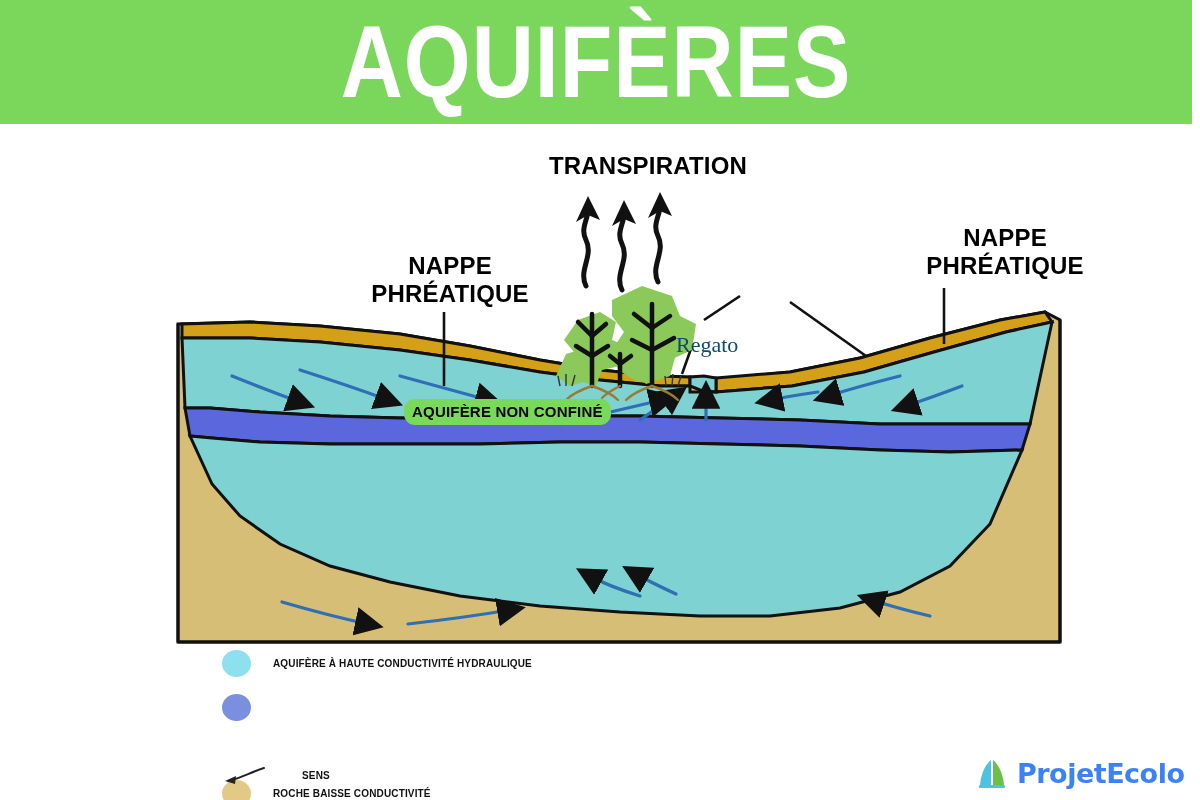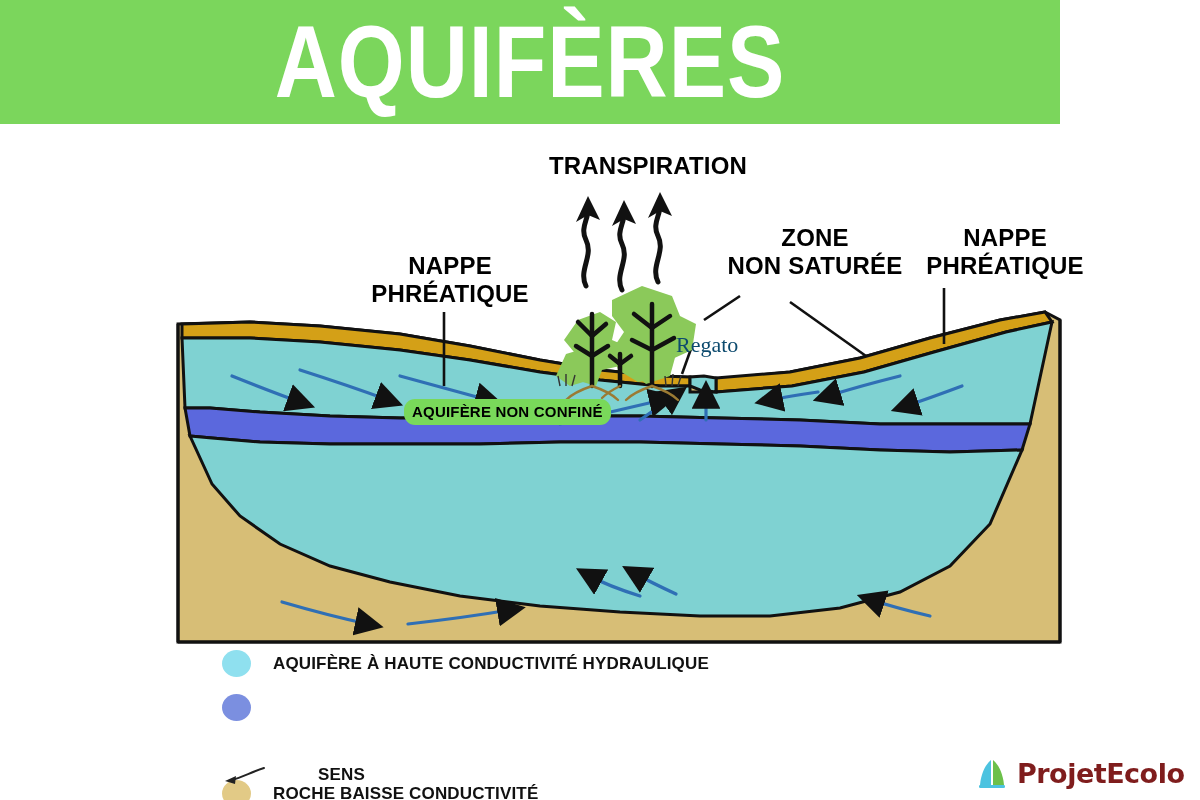--- a/index.html
+++ b/index.html
@@ -8,21 +8,21 @@
     width:1200px; height:800px;
     background:#ffffff;
     font-family:"Liberation Sans", sans-serif;
     overflow:hidden;
     position:relative;
   }
 
   
   #header {
     position:absolute; left:0; top:0;
-    width:1060px; height:124px;
+    width:1192px; height:124px;
     background:#7bd65c;
     display:flex; align-items:center; justify-content:center;
   }
   #header-title {
     color:#ffffff;
     font-size:86px;
     font-weight:700;
     letter-spacing:1px;
     line-height:1;
     font-family:"Liberation Sans", sans-serif;
@@ -83,44 +83,44 @@
     position:absolute; left:222px; top:526px;
     width:560px;
   }
   .legend-row { position:absolute; display:flex; align-items:center; }
   .legend-dot {
     width:29px; height:27px; border-radius:50%;
     flex:0 0 auto;
   }
   .legend-text {
     margin-left:22px;
-    font-size:17px;
+    font-size:10px;
     font-weight:700;
     color:#111111;
     letter-spacing:.15px;
     white-space:nowrap;
     font-family:"Liberation Sans", sans-serif;
   }
   #legend-row-0 { left:0;  top:0;  }
   #legend-row-1 { left:0;  top:44px; }
   #legend-row-2 { left:0;  top:84px;margin-top:46px; }
   #legend-row-3 { left:0;  top:114px; }
-  #legend-row-3 .legend-text { margin-left:52px; }
+  #legend-row-3 .legend-text { margin-left:36px; }
   .legend-arrow { width:44px; height:22px; flex:0 0 auto; }
 
   
   #brand {
     position:absolute; left:975px; top:758px;
     display:flex; align-items:center; gap:8px;
   }
   #brand-name {
     font-family:"DejaVu Sans", sans-serif;
     font-size:27px;
     font-weight:700;
-    color:#7f1d1d;
+    color:#3b82f6;
     letter-spacing:-.5px;
   }
 </style>
 </head>
 <body>
 
 <div id="header">
   <div id="header-title">AQUIFÈRES</div>
 </div>
 
@@ -271,22 +271,20 @@
         <path d="M678,262 L681,252"></path>
       </g>
     </g>
   </svg>
 
   <div class="callout" id="lbl-transpiration">TRANSPIRATION</div>
 
   <div class="callout" id="lbl-nappe-left">NAPPE
 PHRÉATIQUE</div>
 
-  <div class="callout" id="lbl-zone">ZONE
-NON SATURÉE</div>
 
   <div class="callout" id="lbl-nappe-right">NAPPE
 PHRÉATIQUE</div>
 
   <div class="regato" id="lbl-regato">Regato</div>
 
   <div class="hl-tag" id="tag-unconfined">AQUIFÈRE NON CONFINÉ</div>
 
 
   <div id="legend">

